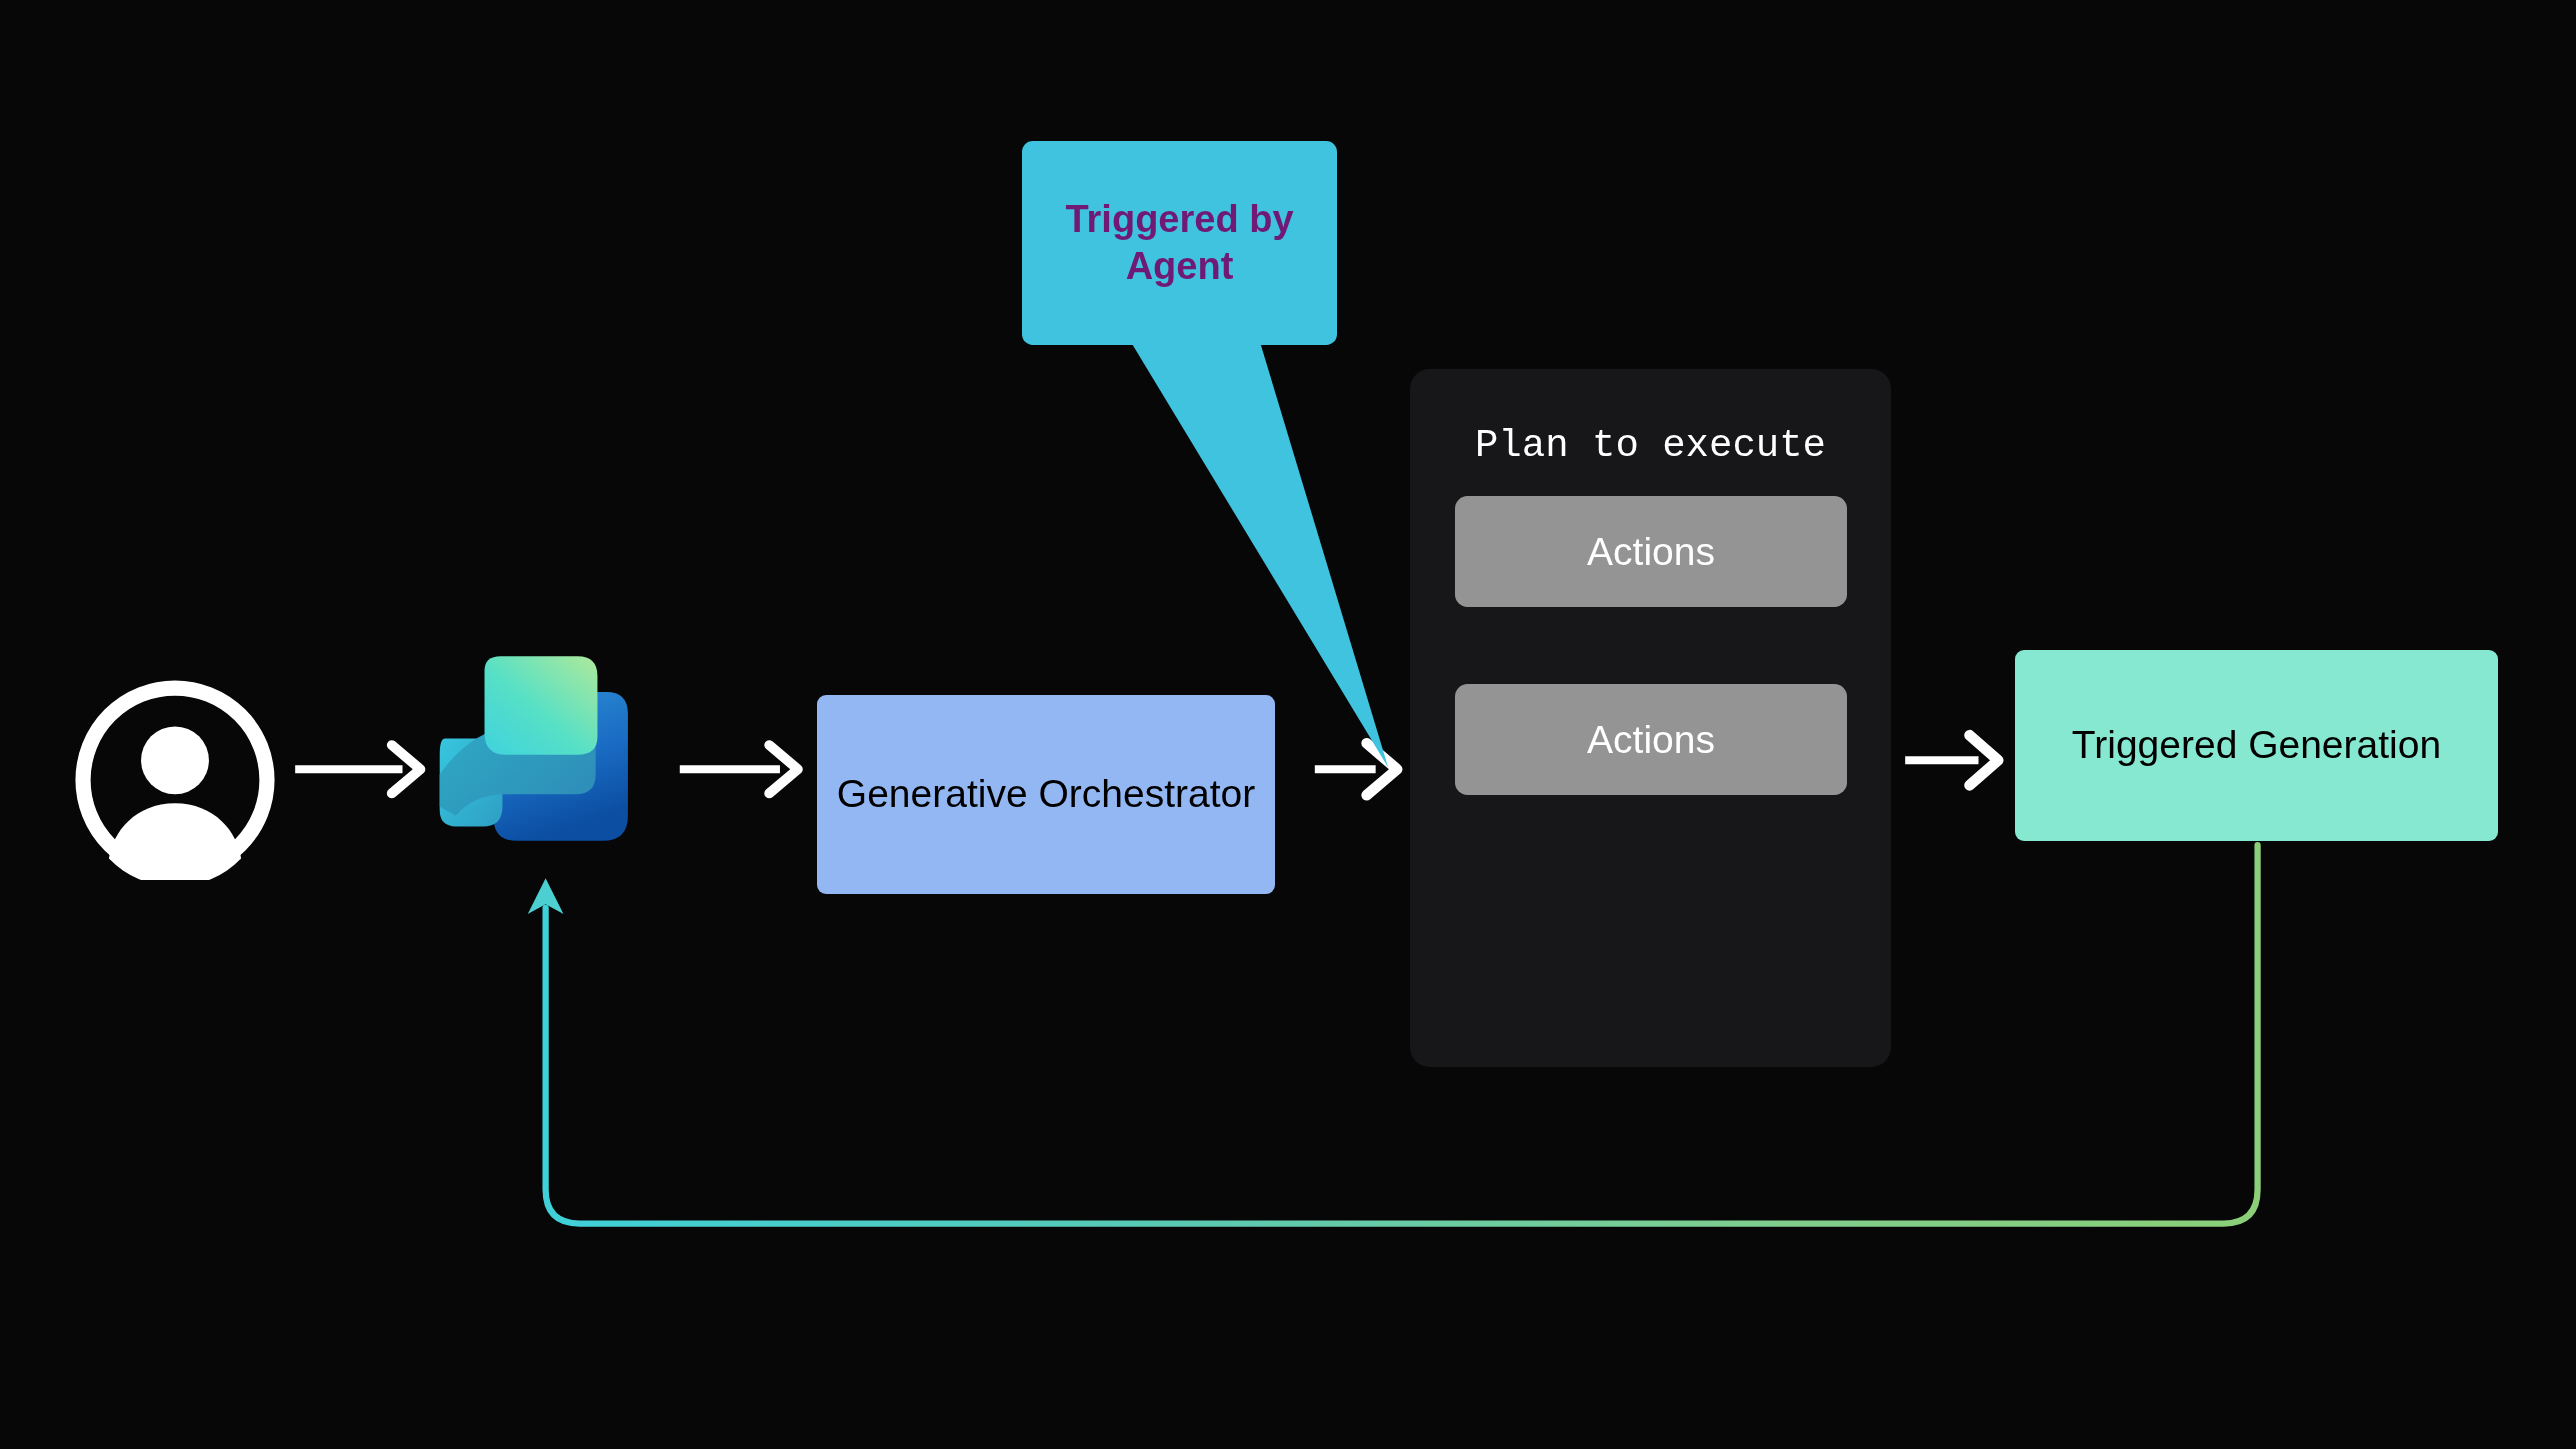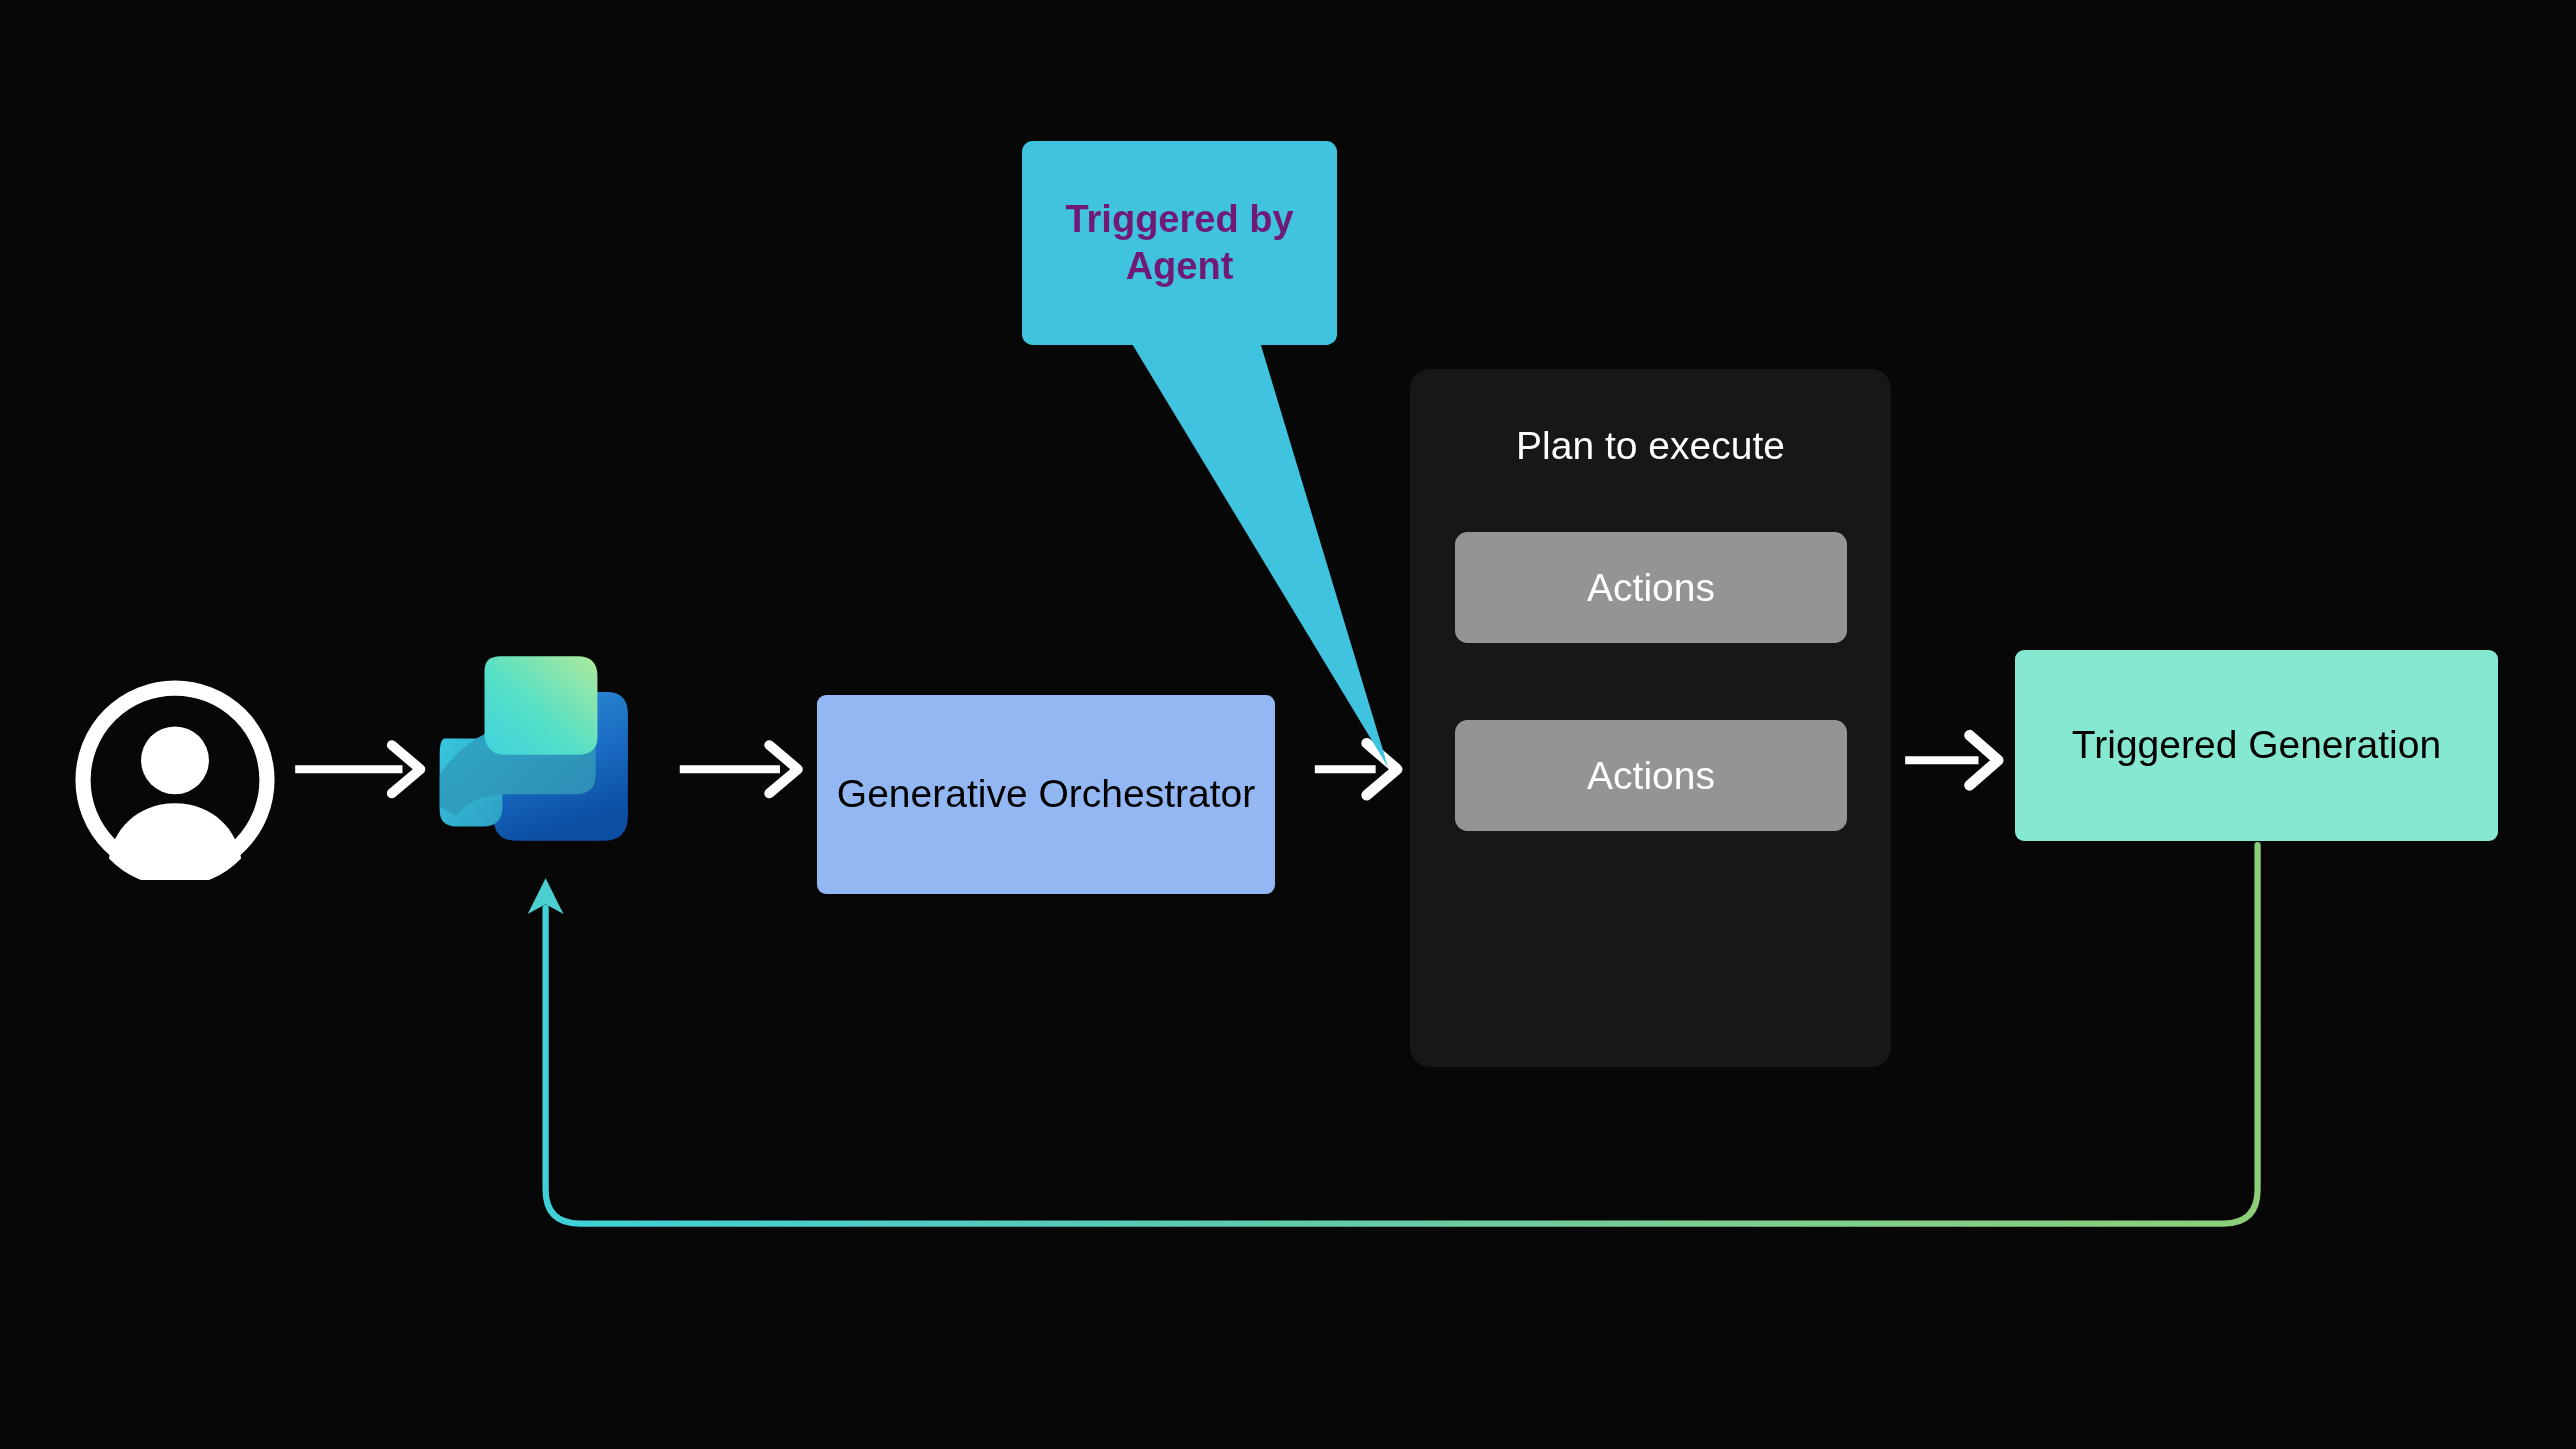--- a/index.html
+++ b/index.html
@@ -89,34 +89,34 @@
     padding: 0;
   }
   #plan-title {
     position: absolute;
     left: 0;
     top: 55px;
     width: 100%;
     text-align: center;
     color: #ffffff;
     font-size: 39px;
+    font-family: Liberation Mono, monospace;
   }
   .plan-card {
     position: absolute;
     left: 45px;
     width: 392px;
     height: 111px;
     background: #949494;
     border-radius: 12.5px;
     display: flex;
     align-items: center;
     justify-content: center;
     color: #ffffff;
     font-size: 39px;
-    margin-top: 36px;
   }
   .plan-card.c0 { top: 127px; }
   .plan-card.c1 { top: 315px; }
   .plan-card.c2 { top: 503px; }
 
   
   #callout {
     position: absolute;
     left: 1022px;
     top: 141px;

